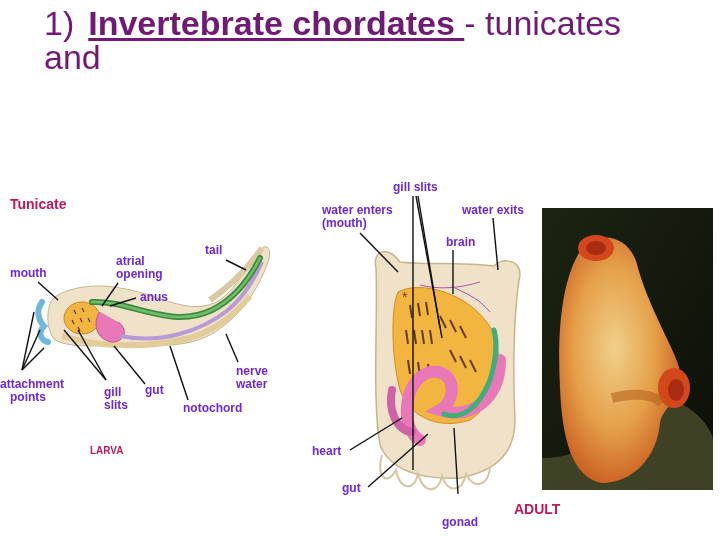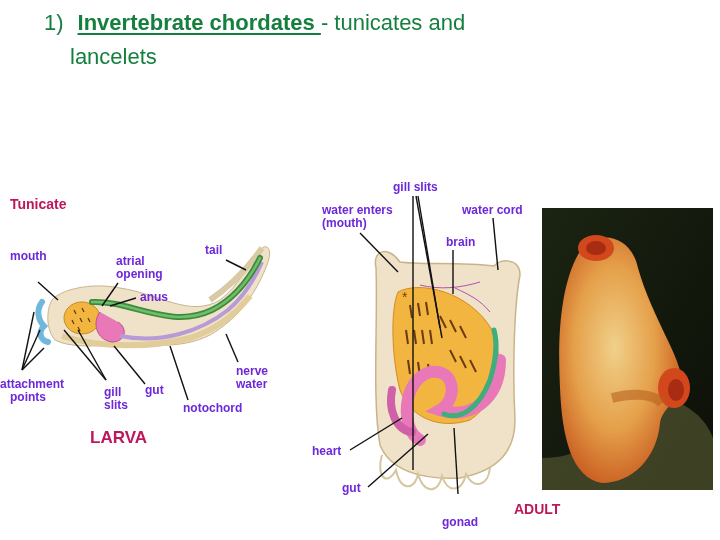--- a/index.html
+++ b/index.html
@@ -1,31 +1,30 @@
 <!DOCTYPE html>
 <html><head>
 <meta charset="utf-8">
 <style>
   html,body{margin:0;padding:0;background:#fff;}
   body{width:720px;height:540px;position:relative;overflow:hidden;font-family:"Liberation Sans",sans-serif;}
-  .title{position:absolute;left:44px;top:6px;font-family:"Liberation Sans",sans-serif;font-size:22px;color:#15803d;line-height:34px;width:640px;}
+  .title{position:absolute;left:44px;top:6px;font-family:"Liberation Sans",sans-serif;font-size:34px;color:#701a75;line-height:34px;width:640px;}
   .title .num{margin-right:14px;}
   .title .kw{font-weight:bold;text-decoration:underline;text-underline-offset:3px;}
   .title .line2{display:block;padding-left:26px;}
   .lbl{position:absolute;font-weight:bold;font-size:12px;color:#6d28d9;line-height:13px;white-space:nowrap;}
   .hdr{position:absolute;font-weight:bold;font-size:14px;color:#be185d;}
   svg{position:absolute;left:0;top:0;}
   .photo{position:absolute;left:542px;top:208px;width:171px;height:282px;overflow:hidden;background:#14180e;}
 </style>
 </head>
 <body>
 
 <div class="title">
   <span class="num">1)</span><span class="kw">Invertebrate chordates </span><span>- tunicates and</span>
-  <span class="line2">lancelets</span>
 </div>
 
 <svg width="720" height="540">
 
   <g>
 
     <path d="M52,300 C60,290 90,282 120,288 C160,294 190,318 220,300 C240,285 250,260 262,248 C268,244 272,250 268,262 C258,290 240,318 210,335 C180,350 150,344 120,345 C95,346 70,348 55,340 C46,330 46,310 52,300 Z" fill="#efe2c8" stroke="#c8b48a" stroke-width="1"></path>
 
     <path d="M262,248 C250,265 232,285 210,300" fill="none" stroke="#d9c9a5" stroke-width="6"></path>
 
@@ -134,36 +133,36 @@
     <path d="M40,40 C60,20 90,30 96,60 C110,110 140,150 140,175 C140,190 120,200 118,215 C115,250 90,275 60,275 C30,270 20,230 18,180 C15,120 20,70 40,40 Z" fill="url(#bodyg)"></path>
     <ellipse cx="54" cy="40" rx="18" ry="13" fill="#d2471c"></ellipse>
     <ellipse cx="54" cy="40" rx="10" ry="7" fill="#a82c12"></ellipse>
     <ellipse cx="132" cy="180" rx="16" ry="20" fill="#d2471c"></ellipse>
     <ellipse cx="134" cy="182" rx="8" ry="11" fill="#a82c12"></ellipse>
     <path d="M70,190 C90,185 110,185 120,195" stroke="#b8621e" stroke-width="10" fill="none" opacity="0.6"></path>
   </svg>
 </div>
 
 <div class="hdr" style="left:10px;top:196px;">Tunicate</div>
-<div class="lbl" style="left:10px;top:250px;">mouth</div>
+<div class="lbl" style="left:10px;top:267px;">mouth</div>
 <div class="lbl" style="left:116px;top:255px;">atrial</div>
 <div class="lbl" style="left:116px;top:268px;">opening</div>
 <div class="lbl" style="left:140px;top:291px;">anus</div>
 <div class="lbl" style="left:205px;top:244px;">tail</div>
 <div class="lbl" style="left:0;top:378px;">attachment</div>
 <div class="lbl" style="left:10px;top:391px;">points</div>
 <div class="lbl" style="left:104px;top:386px;">gill</div>
 <div class="lbl" style="left:104px;top:399px;">slits</div>
 <div class="lbl" style="left:145px;top:384px;">gut</div>
 <div class="lbl" style="left:183px;top:402px;">notochord</div>
 <div class="lbl" style="left:236px;top:365px;">nerve</div>
 <div class="lbl" style="left:236px;top:378px;">water</div>
-<div class="hdr" style="left:90px;top:428px;font-size:17px;">LARVA</div>
+<div class="hdr" style="left:90px;top:445px;font-size:10px;">LARVA</div>
 
 <div class="lbl" style="left:393px;top:181px;">gill slits</div>
 <div class="lbl" style="left:322px;top:204px;">water enters</div>
 <div class="lbl" style="left:322px;top:217px;">(mouth)</div>
-<div class="lbl" style="left:462px;top:204px;">water cord</div>
+<div class="lbl" style="left:462px;top:204px;">water exits</div>
 <div class="lbl" style="left:446px;top:236px;">brain</div>
 <div class="lbl" style="left:312px;top:445px;">heart</div>
 <div class="lbl" style="left:342px;top:482px;">gut</div>
 <div class="lbl" style="left:442px;top:496px;margin-top:20px;">gonad</div>
 <div class="hdr" style="left:514px;top:501px;font-size:14px;">ADULT</div>
 
 </body></html>

